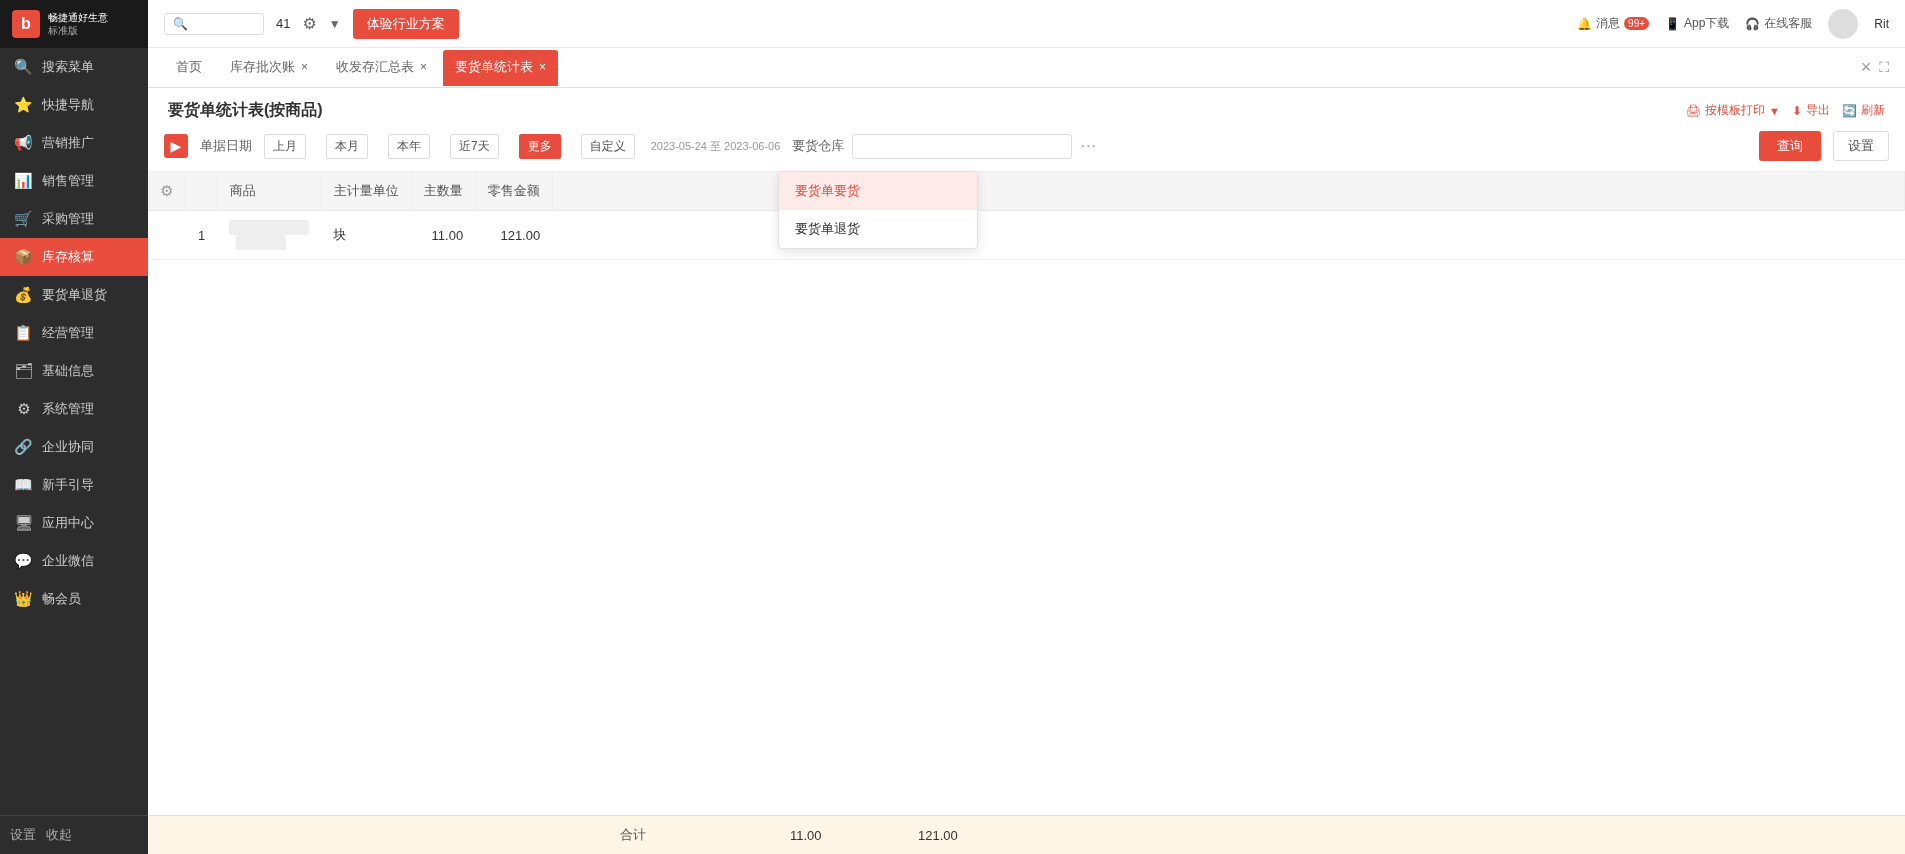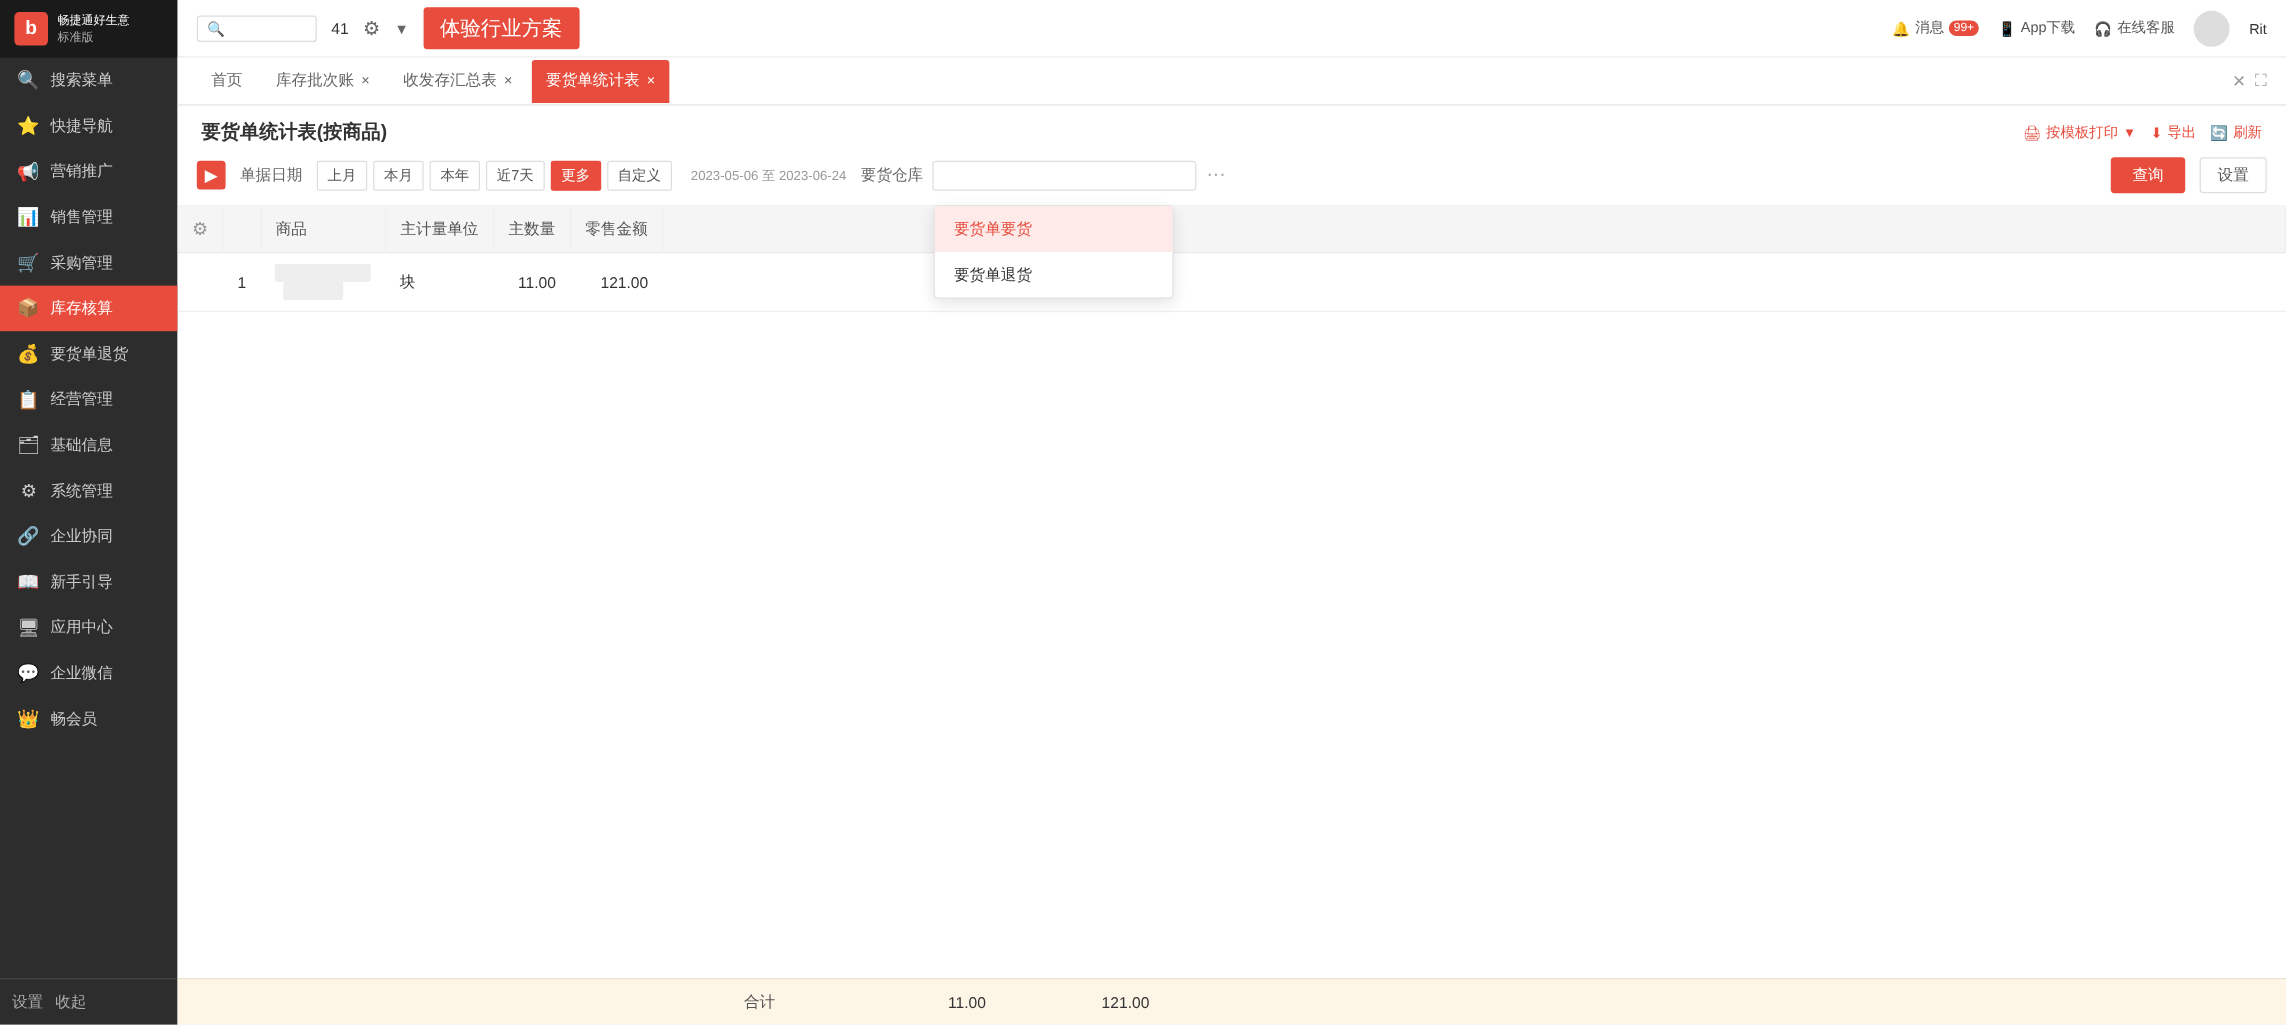--- a/index.html
+++ b/index.html
@@ -93,21 +93,21 @@
     }
     .topbar-number { color: #333; font-size: 13px; }
     .topbar-gear { color: #666; cursor: pointer; font-size: 16px; }
     .topbar-btn {
       background: #e74c3c;
       color: white;
       border: none;
       padding: 6px 14px;
       border-radius: 3px;
       cursor: pointer;
-      font-size: 17px;
+      font-size: 13px;
     }
     .topbar-right {
       margin-left: auto;
       display: flex;
       align-items: center;
       gap: 16px;
       color: #555;
       font-size: 12px;
     }
     .topbar-right-item {
@@ -210,21 +210,21 @@
     .filter-expand-btn {
       width: 24px; height: 24px;
       background: #e74c3c;
       color: white;
       border-radius: 3px;
       display: flex; align-items: center; justify-content: center;
       cursor: pointer;
       font-size: 14px;
     }
     .filter-label { color: #666; font-size: 13px; }
-    .filter-date-btns { display: flex; align-items: center; gap: 5px; }
+    .filter-date-btns { display: flex; align-items: center; gap: 20px; }
     .date-btn {
       padding: 3px 8px;
       border: 1px solid #ddd;
       background: white;
       cursor: pointer;
       font-size: 12px;
       color: #555;
       border-radius: 2px;
     }
     .date-btn.hot {
@@ -517,21 +517,21 @@
 
       <span class="filter-label">单据日期</span>
       <div class="filter-date-btns">
         <button class="date-btn">上月</button>
         <button class="date-btn">本月</button>
         <button class="date-btn">本年</button>
         <button class="date-btn">近7天</button>
         <button class="date-btn hot">更多</button>
         <button class="date-btn">自定义</button>
       </div>
-      <span class="date-range">2023-05-06 至 2023-06-24</span>
+      <span class="date-range">2023-05-24 至 2023-06-06</span>
 
 
       <div class="filter-warehouse-section">
         <span class="filter-label">要货仓库</span>
         <input class="filter-warehouse-input" value="" style="">
         <span class="filter-more-btn">···</span>
       </div>
 
       <button class="filter-query-btn">查询</button>
       <button class="filter-set-btn">设置</button>

